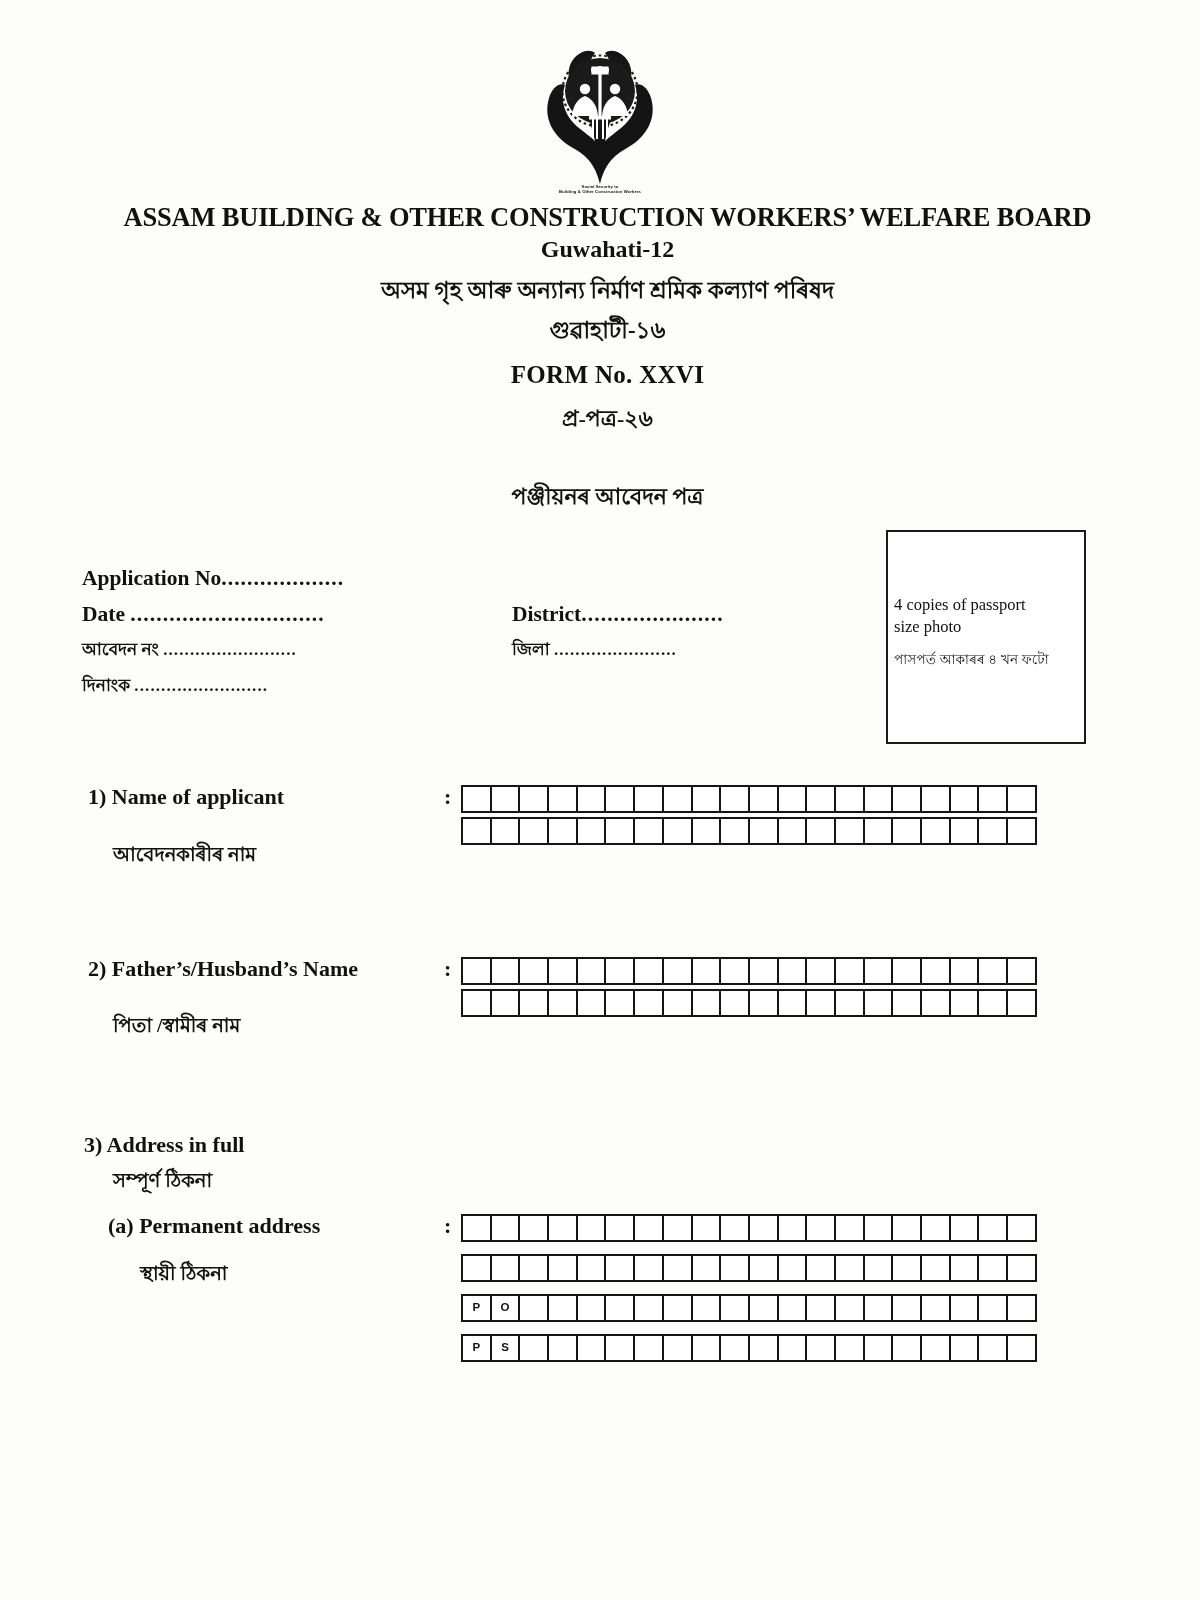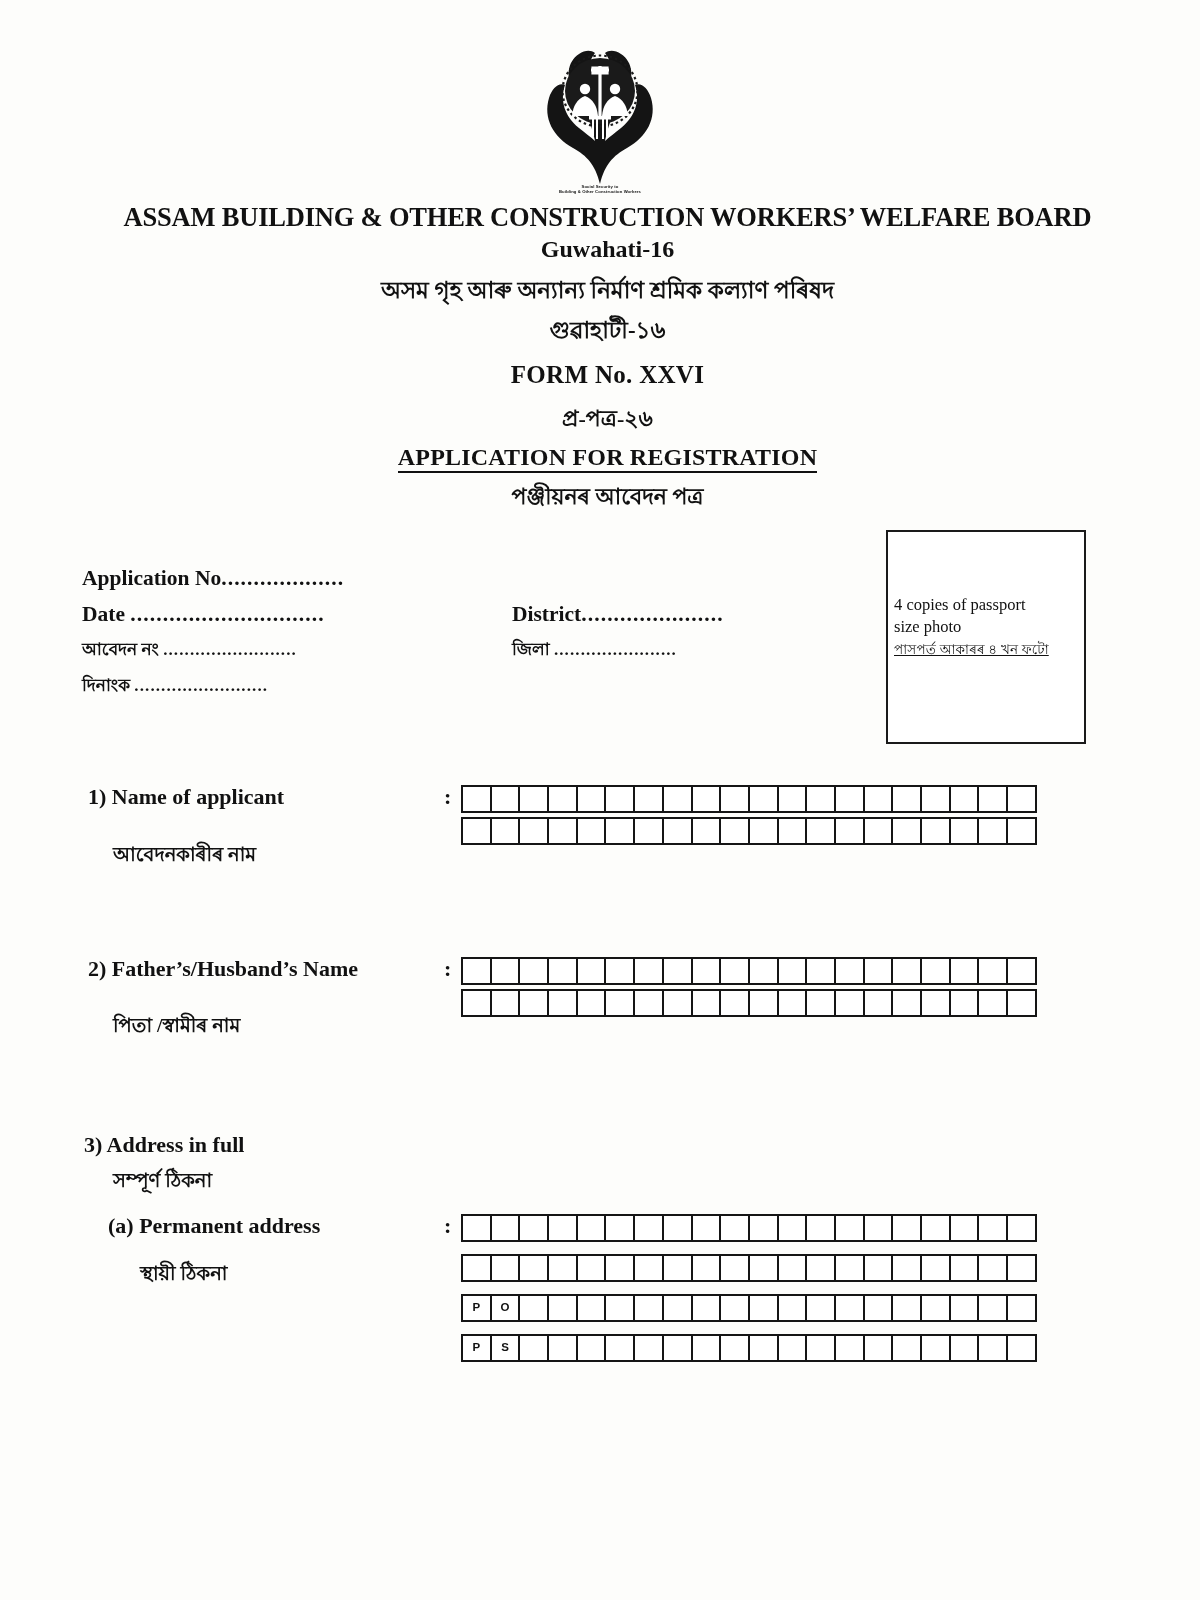--- a/index.html
+++ b/index.html
@@ -148,23 +148,22 @@
     right: 6px;
     top: 62px;
     text-align: left;
     font-size: 16.5px;
     line-height: 22px;
     color: #111;
   }
   .photo-text .as {
     font-size: 13.5px;
     display: block;
-    margin-top: 1px;
+    margin-top: 11px;
     letter-spacing: 0.2px;
-    text-decoration: underline;
   }
 
   
   .q {
     position: absolute;
     font-weight: bold;
     font-size: 22px;
     white-space: nowrap;
   }
   .q-as {
@@ -232,26 +231,25 @@
         <rect x="64" y="72" width="22" height="3.5" fill="#ffffff"></rect>
       </svg>
       <div class="logo-caption">
         <div>Social Security to</div>
         <div>Building &amp; Other Construction Workers</div>
       </div>
     </div>
   </div>
 
   <div class="hdr title-main">ASSAM BUILDING &amp; OTHER CONSTRUCTION WORKERS’ WELFARE BOARD</div>
-  <div class="hdr title-city">Guwahati-16</div>
+  <div class="hdr title-city">Guwahati-12</div>
   <div class="hdr title-as1">অসম গৃহ আৰু অন্যান্য নিৰ্মাণ শ্ৰমিক কল্যাণ পৰিষদ</div>
   <div class="hdr title-as2">গুৱাহাটী-১৬</div>
   <div class="hdr title-form">FORM No. XXVI</div>
   <div class="hdr title-form-as">প্ৰ-পত্ৰ-২৬</div>
-  <div class="hdr title-app"><span>APPLICATION FOR REGISTRATION</span></div>
   <div class="hdr title-app-as">পঞ্জীয়নৰ আবেদন পত্ৰ</div>
 
   <div class="meta-left">
     <div>
       <span>Application No</span><span class="dots">...................</span>
     </div>
     <div>
       <span>Date </span><span class="dots">..............................</span>
     </div>
     <div class="meta-as">

